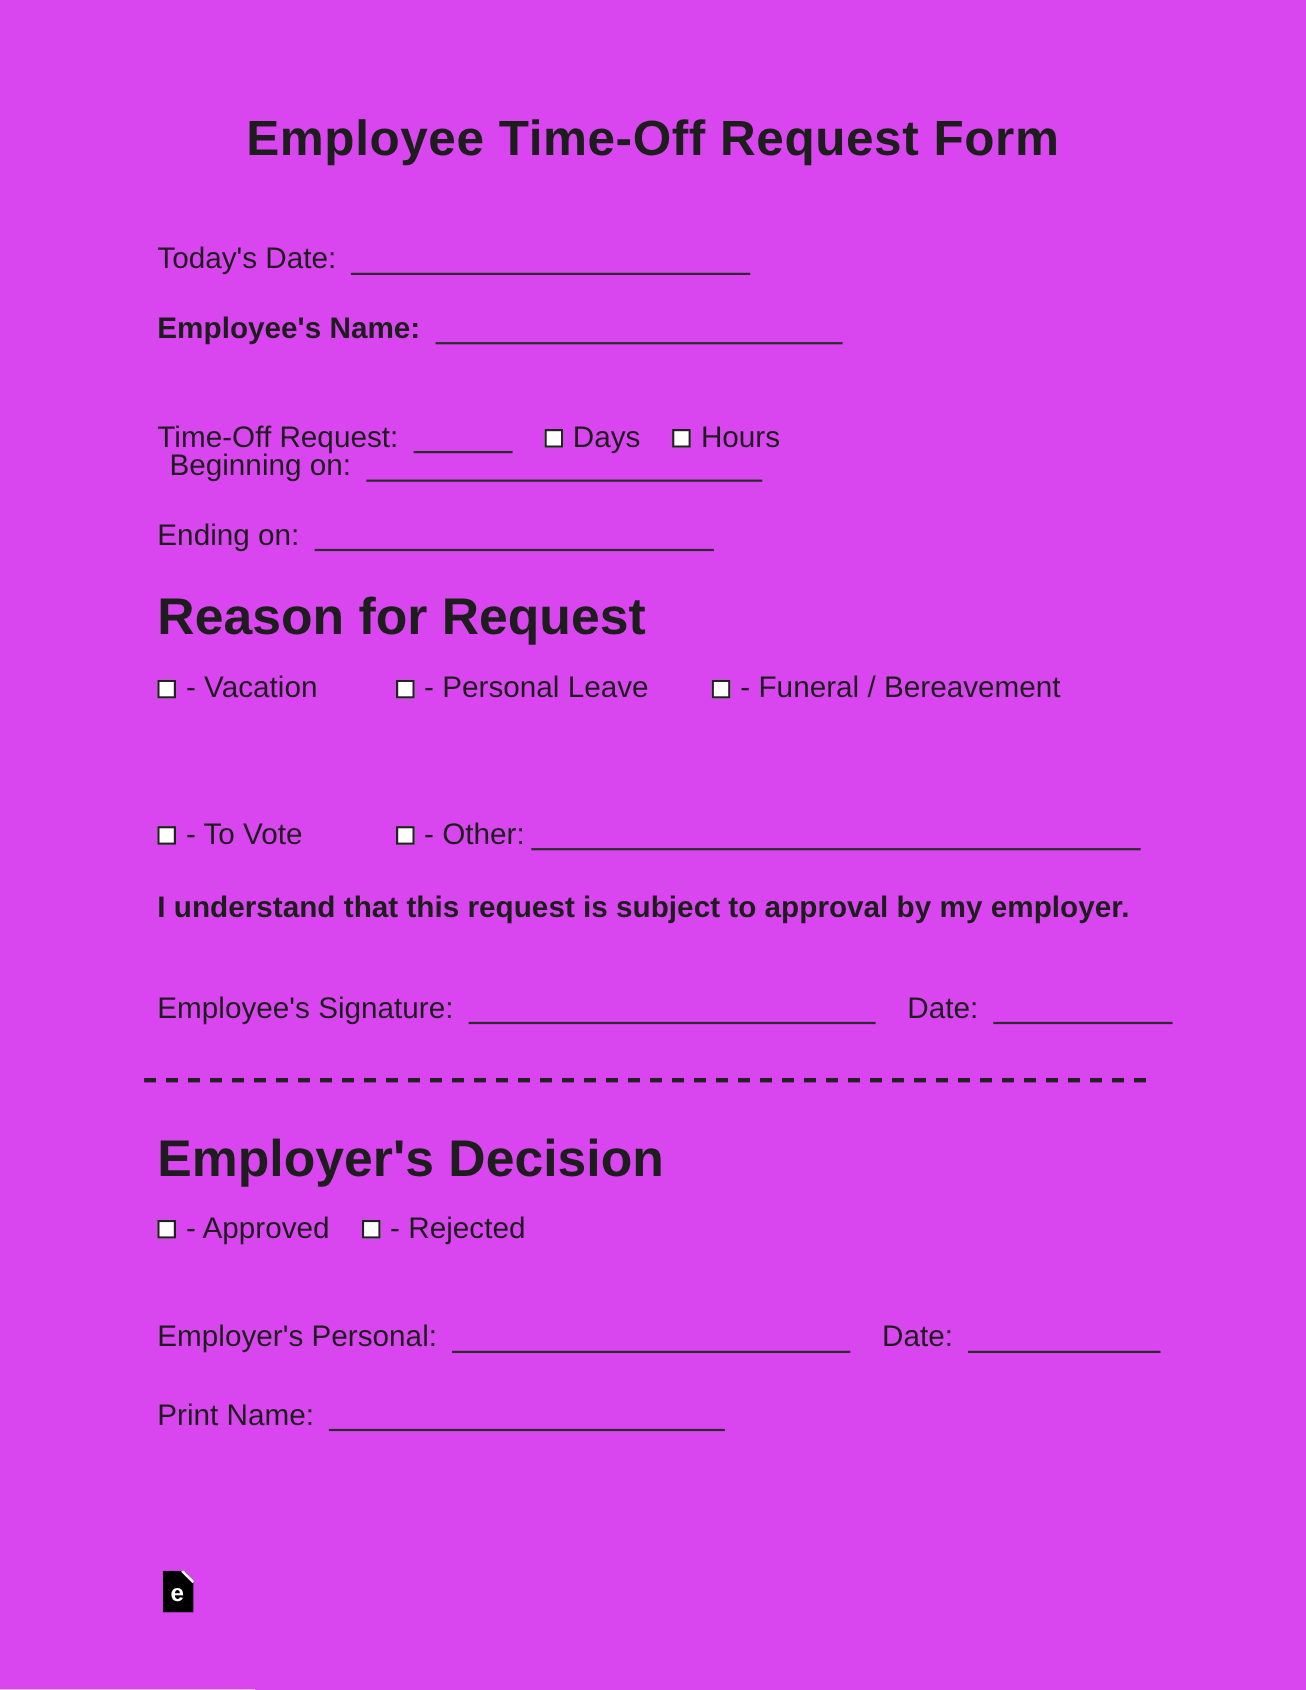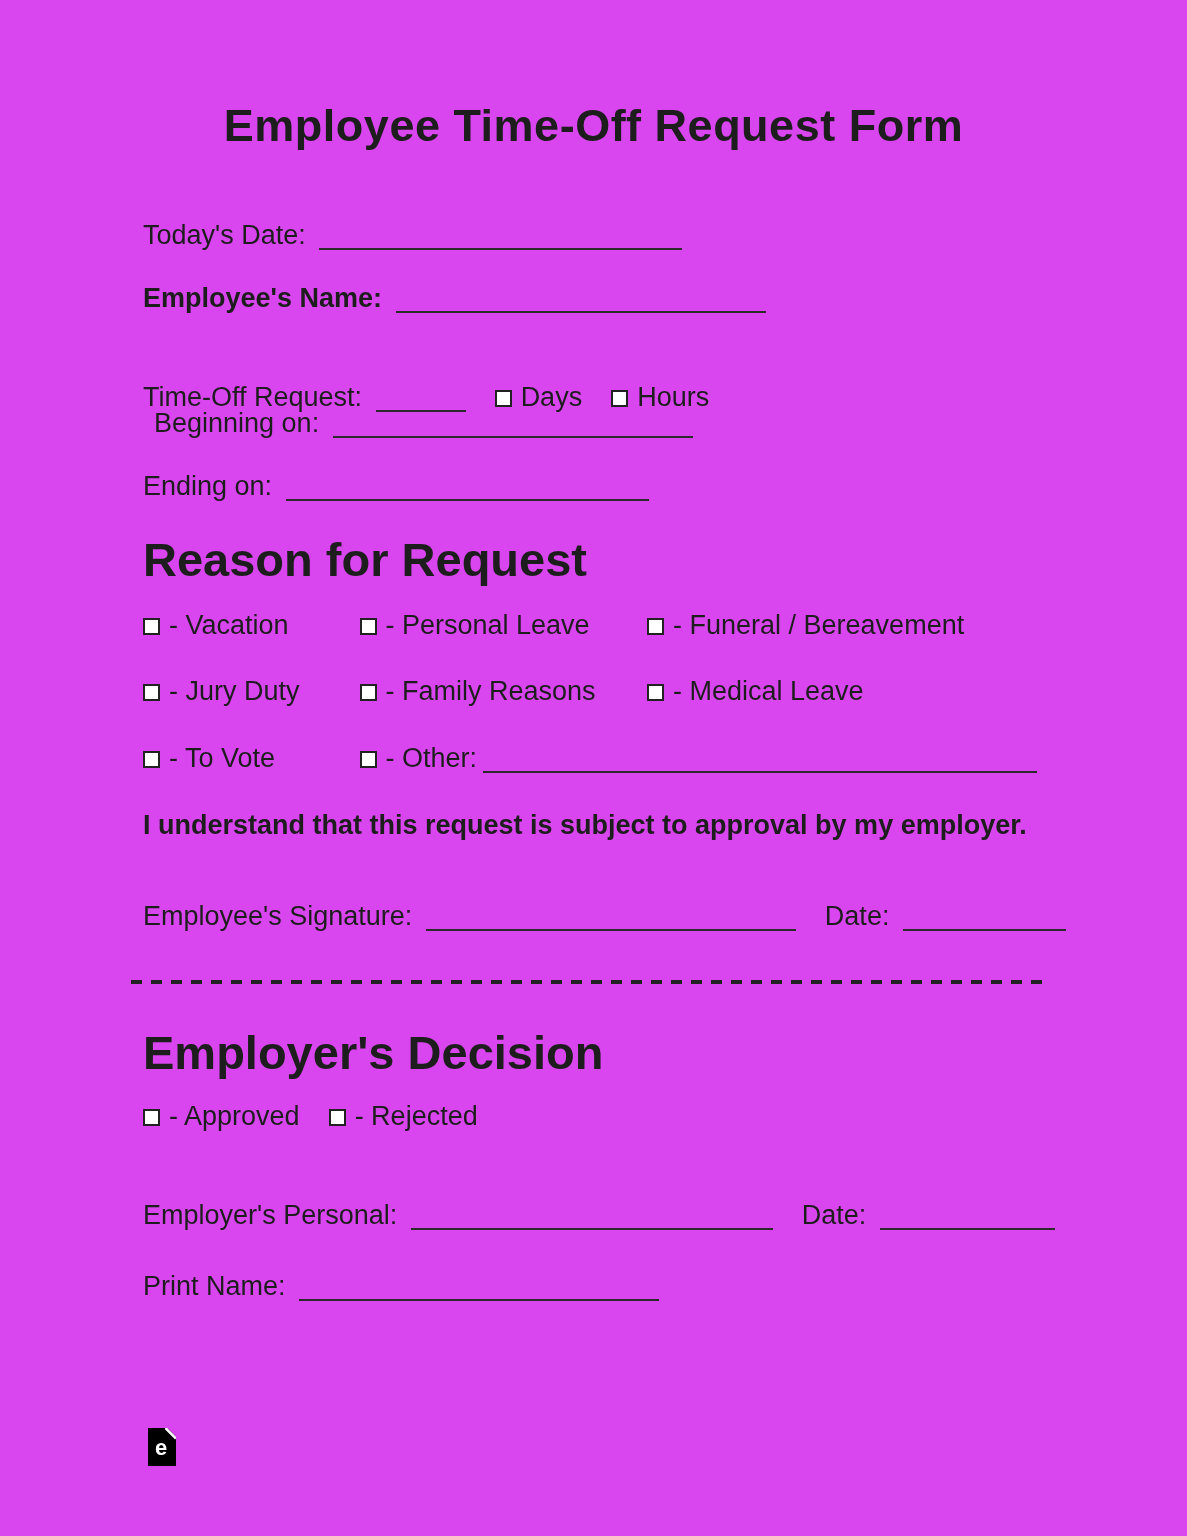--- a/index.html
+++ b/index.html
@@ -85,25 +85,20 @@
   </div>
 
   <div class="abs heading" style="top:532px;">Reason for Request</div>
 
   <div class="abs row" style="top:610px;">
     <span class="opt-cell-1"><span class="cb"></span><span>- Vacation</span></span>
     <span class="opt-cell-2"><span class="cb"></span><span>- Personal Leave</span></span>
     <span><span class="cb"></span><span>- Funeral / Bereavement</span></span>
   </div>
 
-  <div class="abs row" style="top:676px;">
-    <span class="opt-cell-1"><span class="cb"></span><span>- Jury Duty</span></span>
-    <span class="opt-cell-2"><span class="cb"></span><span>- Family Reasons</span></span>
-    <span><span class="cb"></span><span>- Medical Leave</span></span>
-  </div>
 
   <div class="abs row" style="top:743px;">
     <span class="opt-cell-1"><span class="cb"></span><span>- To Vote</span></span>
     <span><span class="cb"></span><span>- Other:</span><span class="u" style="width:554px;"></span></span>
   </div>
 
   <div class="abs bold-note" style="top:810px;">I understand that this request is subject to approval by my employer.</div>
 
   <div class="abs row" style="top:901px;text-align:right;">
     <span>Employee's Signature:</span>

